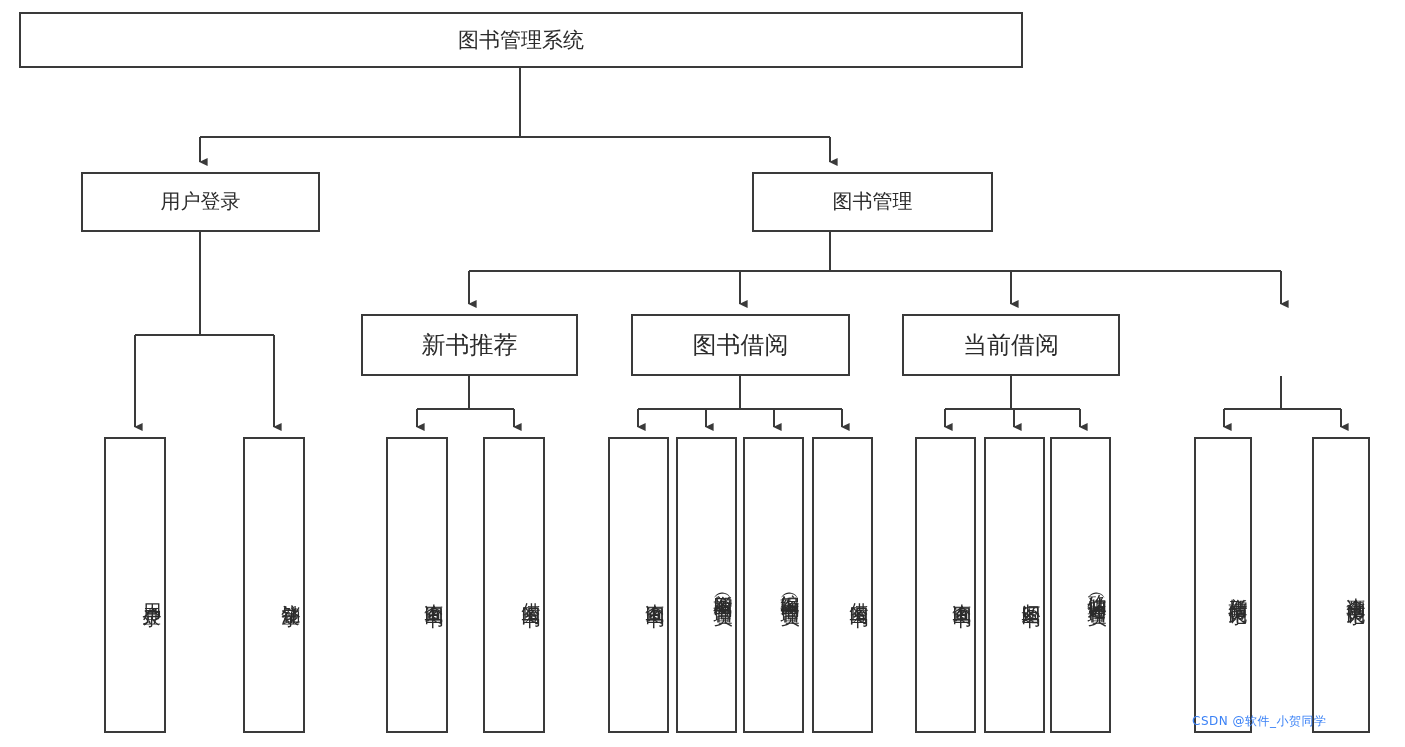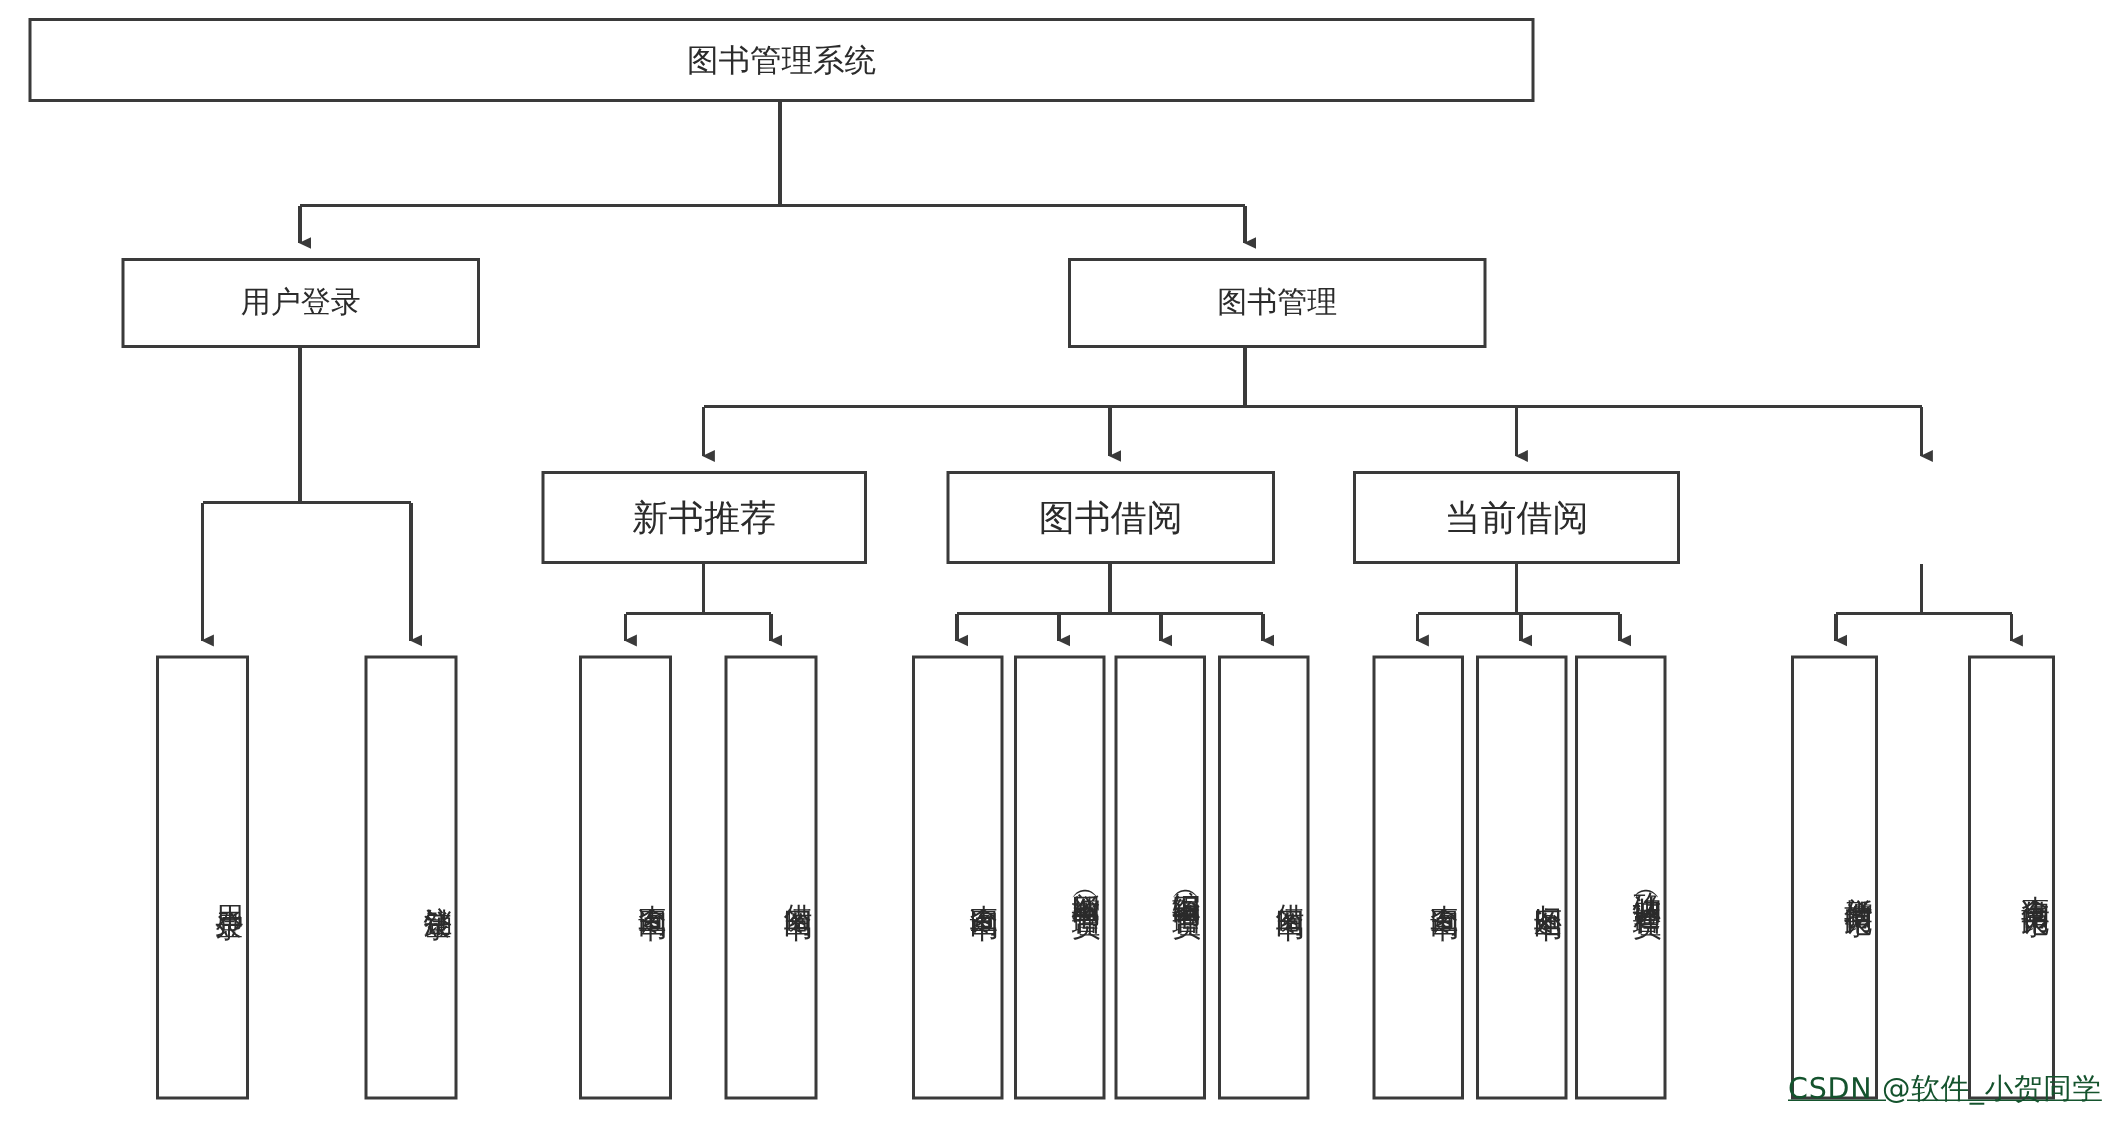--- a/index.html
+++ b/index.html
@@ -54,26 +54,25 @@
     align-items: flex-start;
     justify-content: center;
     padding-top: 14px;
     letter-spacing: 2px;
   }
   .node.leaf.tall {
     padding-top: 6px;
   }
   .watermark {
     position: absolute;
-    font-size: 19px;
-    color: #14532d;
+    font-size: 12px;
+    color: #3b82f6;
     white-space: nowrap;
     z-index: 3;
     letter-spacing: 0.5px;
-    text-decoration: underline;
   }
 </style>
 </head>
 <body>
 
 <div id="diagram-root">
 
   <svg id="diagram-svg" viewBox="0 0 1405 747" xmlns="http://www.w3.org/2000/svg">
     <defs>
       <marker id="arrow" markerWidth="9" markerHeight="9" refX="4.3" refY="7.6" orient="auto" markerUnits="userSpaceOnUse">
@@ -120,21 +119,21 @@
       <path d="M1281,376 L1281,409"></path>
       <path d="M1224,409 L1341,409"></path>
       <path d="M1224,409 L1224,427" marker-end="url(#arrow)"></path>
       <path d="M1341,409 L1341,427" marker-end="url(#arrow)"></path>
     </g>
   </svg>
 
   <div class="node root" style="left:19px; top:12px; width:1004px; height:56px;">图书管理系统</div>
 
   <div class="node level1" style="left:81px; top:172px; width:239px; height:60px;">用户登录</div>
-  <div class="node level1" style="left:712px; top:172px; width:279px; height:60px;">图书管理</div>
+  <div class="node level1" style="left:752px; top:172px; width:241px; height:60px;">图书管理</div>
 
   <div class="node level2" style="left:361px; top:314px; width:217px; height:62px;">新书推荐</div>
   <div class="node level2" style="left:631px; top:314px; width:219px; height:62px;">图书借阅</div>
   <div class="node level2" style="left:902px; top:314px; width:218px; height:62px;">当前借阅</div>
 
   <div class="node leaf" style="left:104px; top:437px; width:62px; height:296px;">用户登录</div>
   <div class="node leaf" style="left:243px; top:437px; width:62px; height:296px;">注销登录</div>
 
   <div class="node leaf" style="left:386px; top:437px; width:62px; height:296px;">查询图书</div>
   <div class="node leaf" style="left:483px; top:437px; width:62px; height:296px;">借阅图书</div>

